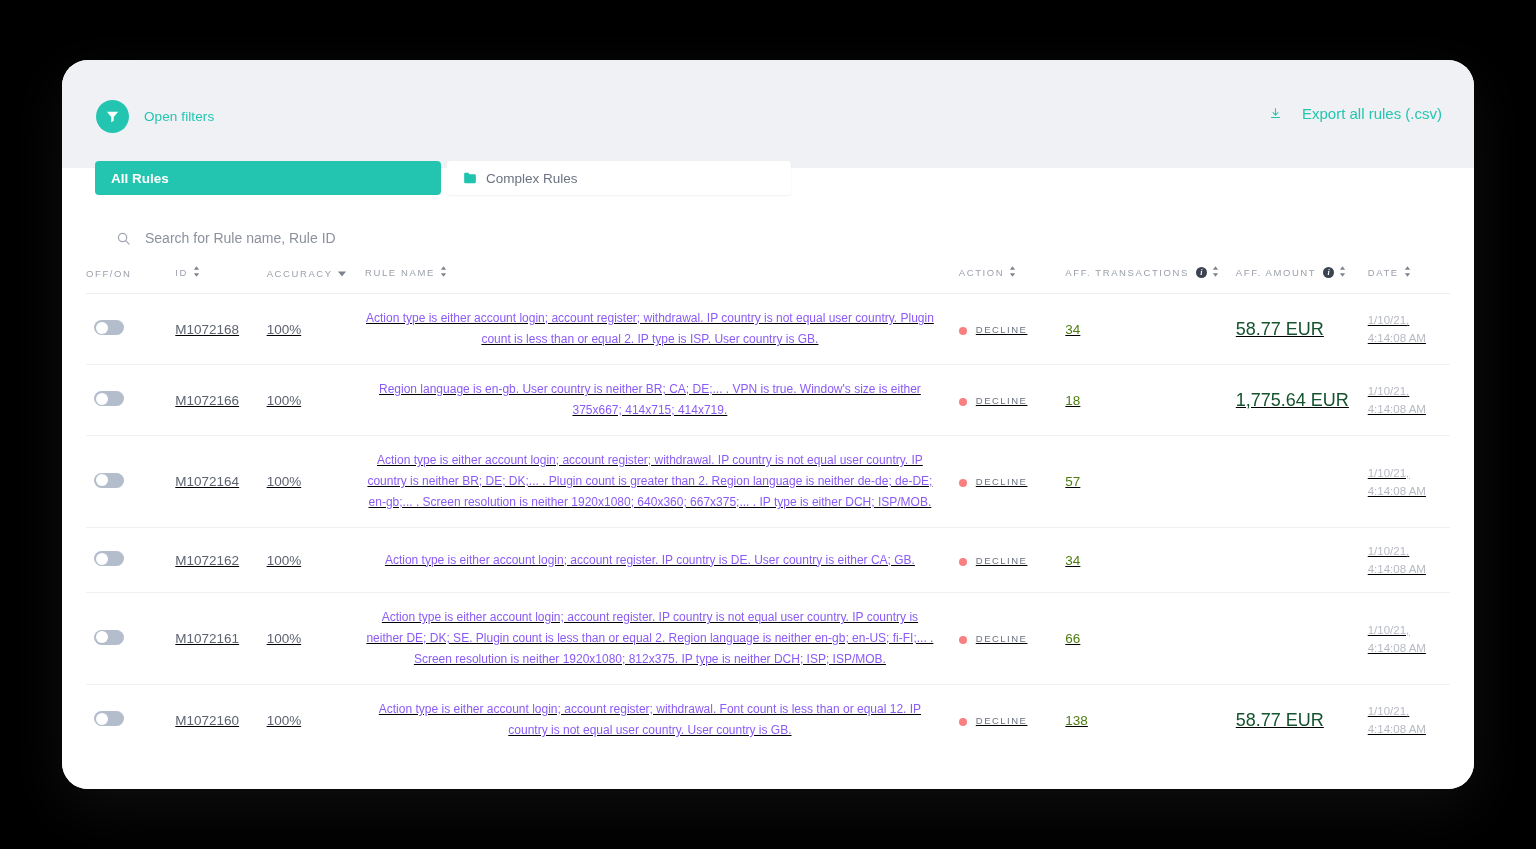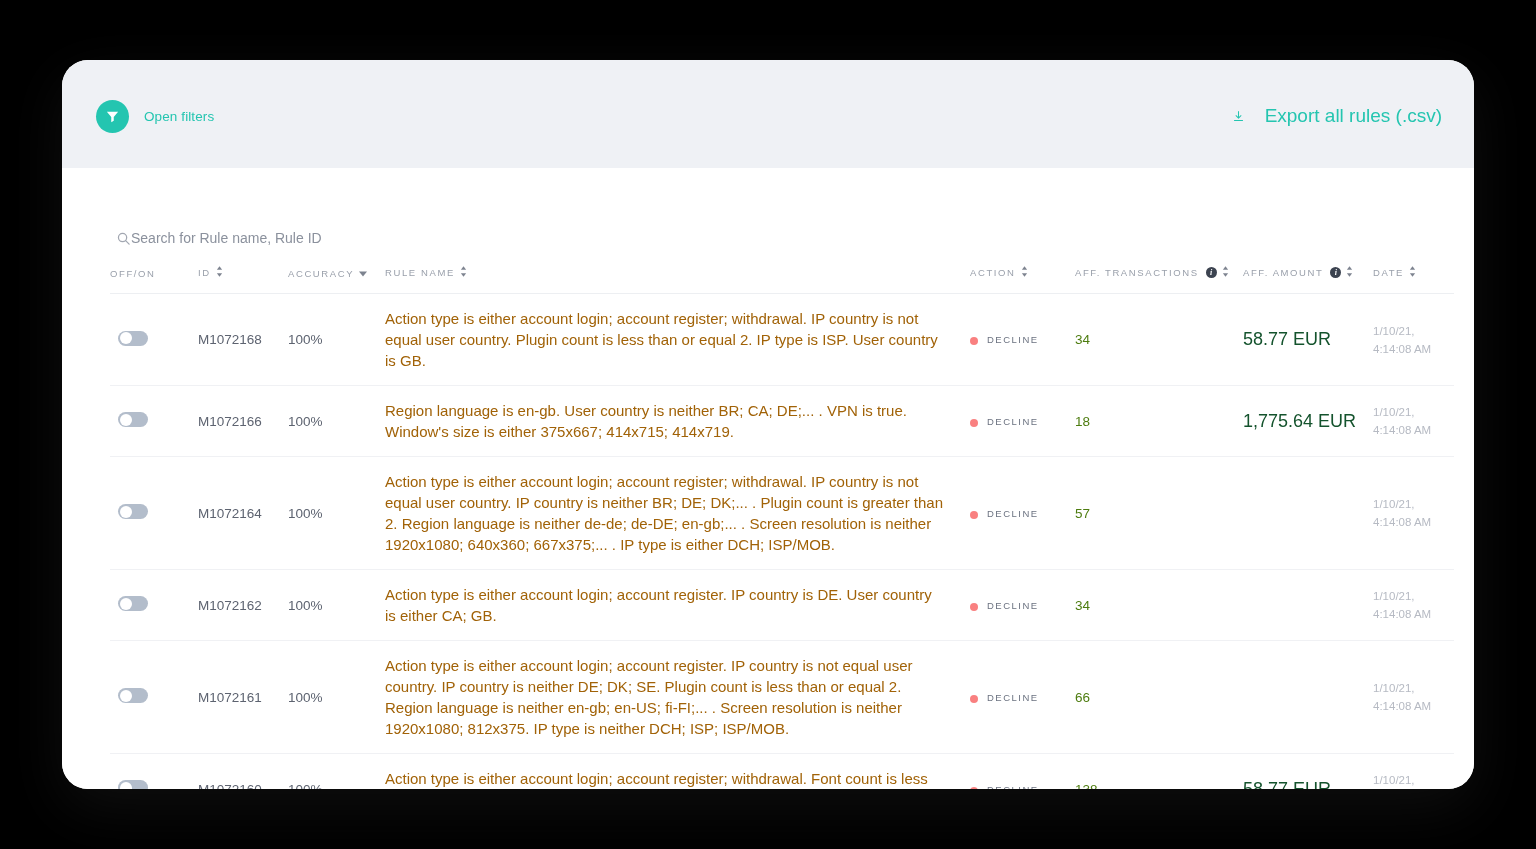--- a/index.html
+++ b/index.html
@@ -50,21 +50,21 @@
     font-size: 13.5px;
     font-weight: 400;
     letter-spacing: .1px;
   }
   .export-link {
     position: absolute;
     right: 32px; top: 45px;
     display: flex; align-items: center;
     gap: 20px;
     color: #24c5b0;
-    font-size: 19px;
+    font-size: 15px;
     white-space: nowrap;
   }
   .export-link svg { display: block; }
 
   
   .tabs {
     position: absolute;
     left: 33px; top: 101px;
     display: flex;
     gap: 6px;
@@ -95,40 +95,42 @@
   .search-row {
     position: absolute;
     left: 0; top: 150px;
     width: 100%;
     height: 56px;
     background: #ffffff;
     display: flex; align-items: center;
   }
   .search-inner {
     display: flex; align-items: center;
+    gap: 14px;
     margin-left: 54px;
   }
   .search-icon svg { display: block; }
   .search-input {
     border: none; outline: none;
     font-family: "Liberation Sans", sans-serif;
     font-size: 14px;
     color: #3b4251;
     background: transparent;
     width: 420px;
   }
   .search-input::placeholder { color: #8b919d; }
 
   
   .table-wrap {
     position: absolute;
     left: 0; top: 206px;
     right: 0; bottom: 0;
     background: #ffffff;
-    padding: 0 48px;
+    padding: 0 24px;
+    text-decoration: underline;
   }
   table { width: 100%; border-collapse: collapse; table-layout: fixed; }
 
   thead th {
     text-align: left;
     font-size: 9.5px;
     color: #9aa0ab;
     font-weight: 400;
     letter-spacing: 1.6px;
     padding: 0 0 14px 0;
@@ -176,24 +178,25 @@
   }
   .toggle .knob {
     position: absolute;
     left: 1.5px; top: 1.5px;
     width: 12px; height: 12px;
     border-radius: 50%;
     background: #ffffff;
   }
   .cell-id, .cell-acc { color: #5d6370; font-size: 13.5px; }
   .cell-rule {
-    color: #a16207;
-    font-size: 15px;
+    color: #8b5cf6;
+    font-size: 12px;
     line-height: 21px;
     padding-right: 24px;
+    text-align: center;
   }
   .action-cell { display: flex; align-items: flex-end; gap: 9px; }
   .dot {
     width: 8px; height: 8px; border-radius: 50%;
     background: #f98080;
     flex: none;
   }
   .action-label {
     font-size: 9.5px;
     letter-spacing: 1.5px;
@@ -229,20 +232,31 @@
           <svg width="13" height="13" viewBox="0 0 24 24" fill="none" stroke="#24c5b0" stroke-width="1.9" stroke-linecap="round" stroke-linejoin="round">
             <path d="M12 3v11"></path>
               <path d="M7.5 10.5L12 15l4.5-4.5"></path>
               <path d="M4.5 19.5h15"></path>
           </svg>
         </span>
         <span>Export all rules (.csv)</span>
       </div>
 
       <div class="tabs">
+        <div class="tab w1 active">
+          <span>All Rules</span>
+        </div>
+        <div class="tab w2">
+          <span class="folder">
+            <svg width="14" height="12" viewBox="0 0 24 20" fill="#1fc3ae">
+              <path d="M2 3a2 2 0 0 1 2-2h5l2.2 2.6H20a2 2 0 0 1 2 2V17a2 2 0 0 1-2 2H4a2 2 0 0 1-2-2z"></path>
+            </svg>
+          </span>
+          <span>Complex Rules</span>
+        </div>
       </div>
     </div>
 
     <div class="search-row">
       <div class="search-inner">
         <span class="search-icon">
           <svg width="15" height="15" viewBox="0 0 24 24" fill="none" stroke="#a2a7b1" stroke-width="2" stroke-linecap="round">
             <circle cx="10.5" cy="10.5" r="6.6"></circle>
               <path d="M15.4 15.4L21 21"></path>
           </svg>

